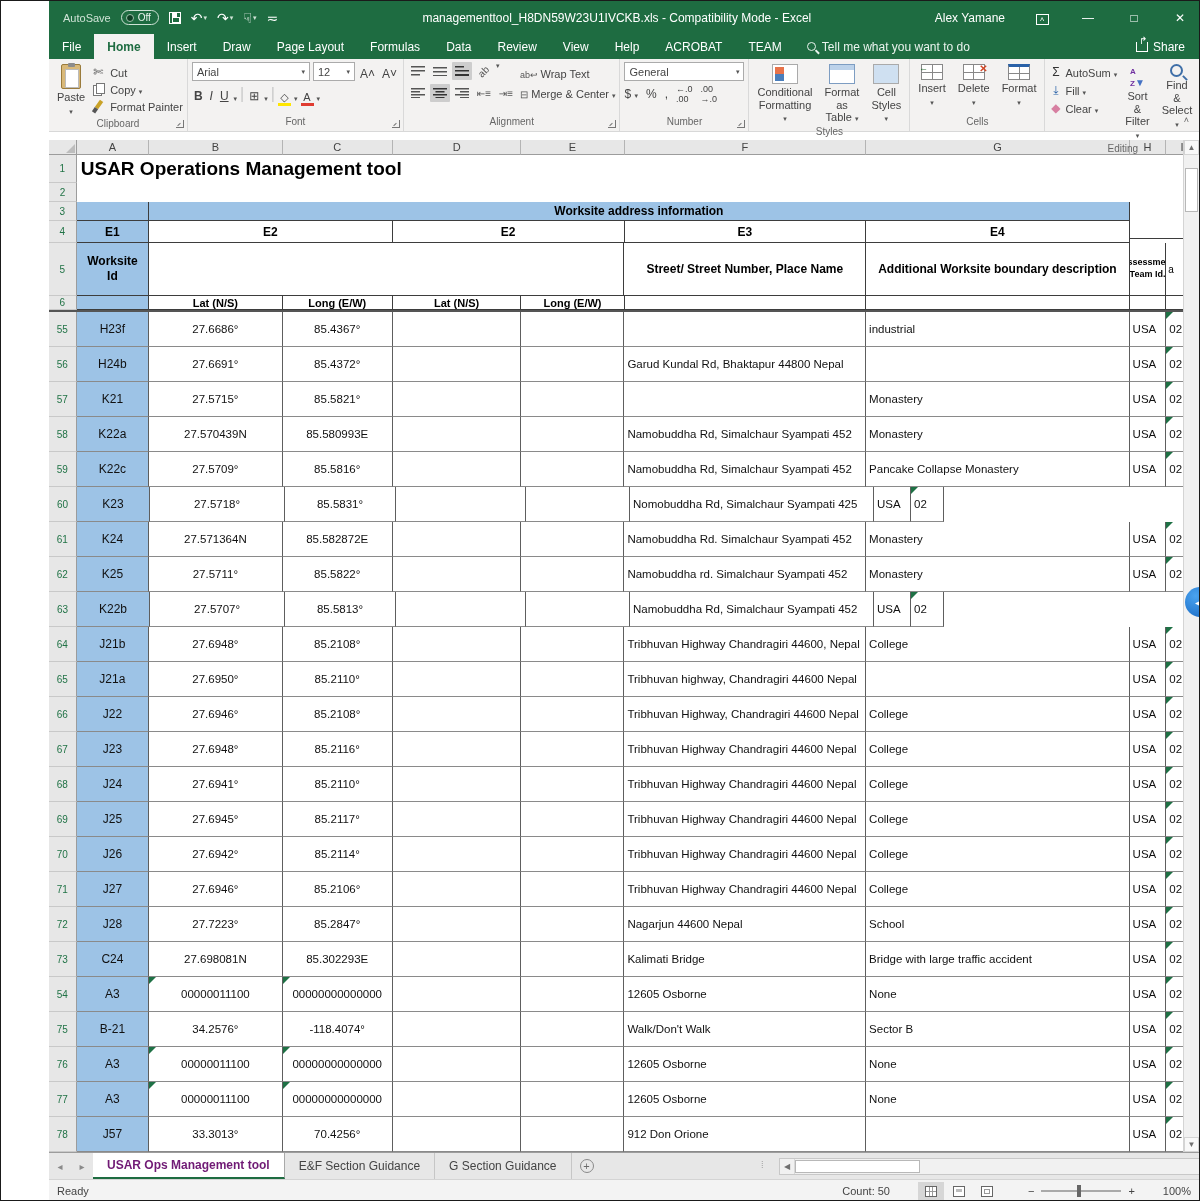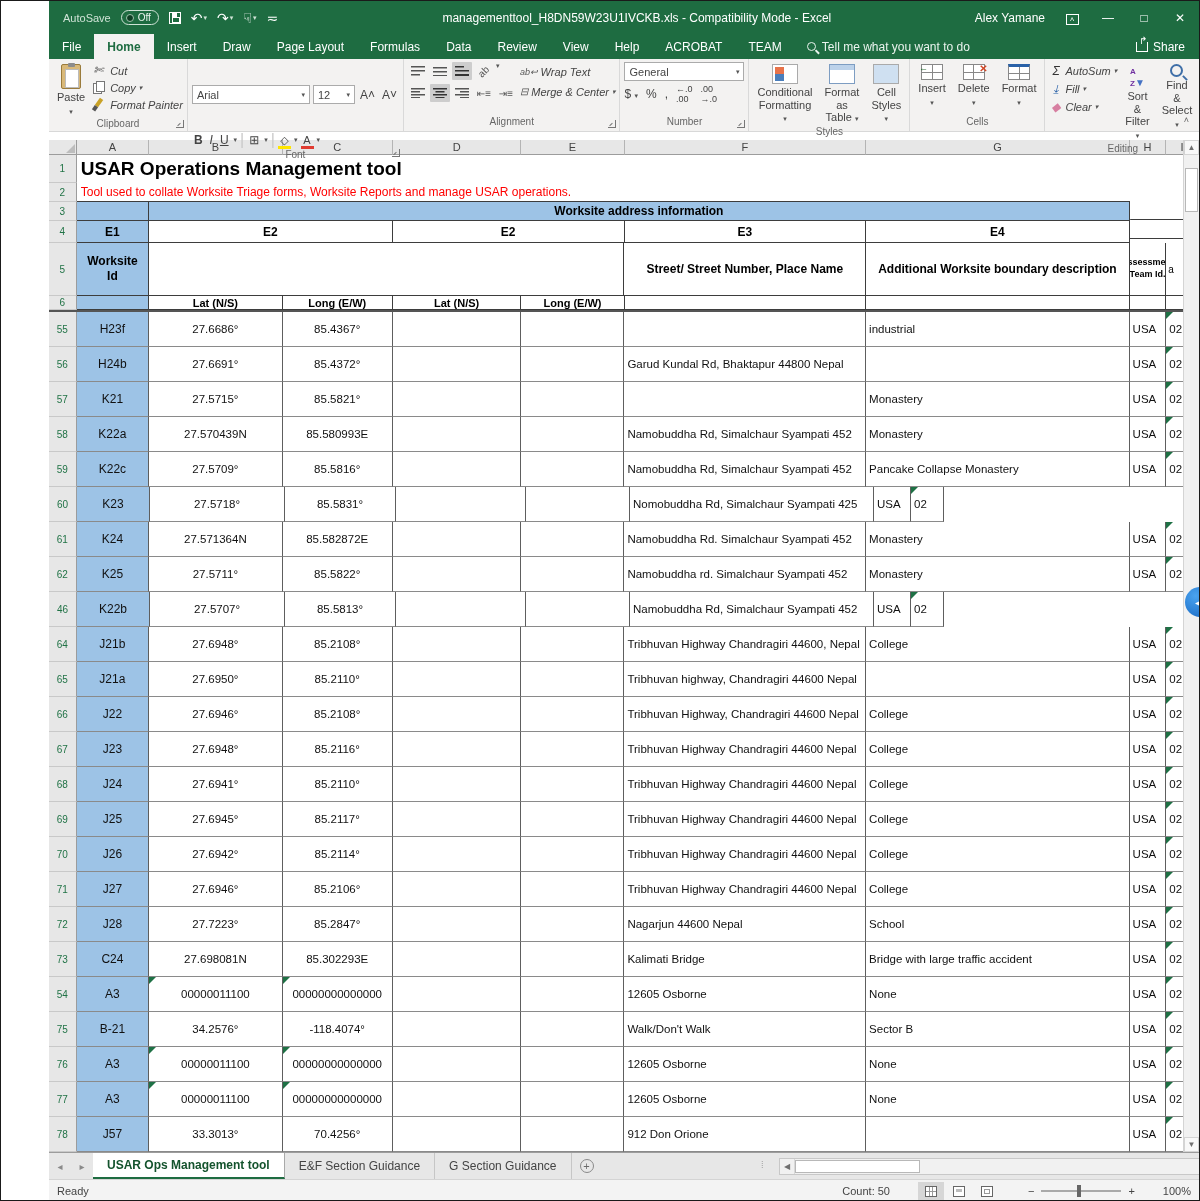--- a/index.html
+++ b/index.html
@@ -11,21 +11,21 @@
   .qat { display:flex; align-items:center; gap:10px; padding-left:14px; width:250px; }
   .autosave-label { color:#cfe3d6; font-size:11px; }
   .autosave-pill { display:flex; align-items:center; gap:4px; border:1px solid #cfe3d6; border-radius:9px; padding:1px 7px 1px 4px; color:#eaf4ee; font-size:10px; }
   .autosave-dot { width:8px; height:8px; border-radius:50%; background:#0d3d23; border:1px solid #9fc5ae; }
   .qbtn { color:#fff; font-size:14px; line-height:1; display:flex; align-items:center; gap:1px; cursor:default; }
   .qbtn .dd { font-size:7px; color:#cfe3d6; }
   .floppy { width:12px; height:12px; border:1.5px solid #fff; position:relative; }
   .floppy::before { content:""; position:absolute; top:0; left:2px; width:5px; height:4px; background:#fff; }
   .floppy::after { content:""; position:absolute; bottom:0; left:2px; width:6px; height:4px; border:1px solid #fff; }
   .title-center { flex:1; text-align:center; font-size:12px; color:#fff; white-space:nowrap; }
-  .title-right { display:flex; align-items:center; gap:18px; padding-right:10px; }
+  .title-right { display:flex; align-items:center; gap:28px; padding-right:10px; }
   .user-name { font-size:12px; }
   .winbtn { width:18px; text-align:center; font-size:12px; color:#fff; }
   .ribopts { width:13px; height:11px; border:1px solid #fff; display:inline-block; text-align:center; font-size:8px; line-height:9px; }
 
   
   .tabrow { height:25px; background:#1E6C41; display:flex; align-items:stretch; color:#fff; font-size:12px; }
   .rtab { padding:0 13px; display:flex; align-items:center; cursor:default; }
   .rtab.active { background:#f3f2f1; color:#1E6C41; font-weight:bold; }
   .tellme { display:flex; align-items:center; gap:6px; padding:0 12px; color:#eaf4ee; }
   .lens { width:9px; height:9px; border:1.5px solid #eaf4ee; border-radius:50%; position:relative; display:inline-block; }
@@ -37,32 +37,32 @@
   
   .ribbon { height:73px; background:#f3f2f1; border-bottom:1px solid #d8d8d8; display:flex; color:#444; position:relative; }
   .group { display:flex; flex-direction:column; border-right:1px solid #d9d9d9; padding:3px 4px 0 4px; }
   .gbody { flex:1; display:flex; align-items:flex-start; gap:4px; }
   .glabel { height:15px; font-size:10px; color:#666; text-align:center; position:relative; padding:0 10px; }
   .launcher { position:absolute; right:-1px; bottom:3px; width:8px; height:8px; border-right:1px solid #777; border-bottom:1px solid #777; }
   .launcher::before { content:""; position:absolute; right:2px; bottom:2px; width:4px; height:1px; background:#777; transform:rotate(-45deg); }
   .bigbtn { display:flex; flex-direction:column; align-items:center; font-size:11px; gap:2px; padding:2px 4px; }
   .bigbtn .lbl2 { text-align:center; line-height:1.15; }
   .dd { font-size:7px; color:#555; }
-  .smallrow { display:flex; align-items:center; gap:3px; font-size:11px; height:17px; white-space:nowrap;font-style:italic; }
+  .smallrow { display:flex; align-items:flex-end; gap:3px; font-size:11px; height:17px; white-space:nowrap; }
   .clipboard-icon { width:20px; height:25px; background:#d9b979; border:1px solid #9a7b3c; border-radius:2px; position:relative; }
   .clipboard-icon::before { content:""; position:absolute; left:3px; top:4px; width:12px; height:17px; background:#fff; border:1px solid #bbb; }
   .clipboard-icon::after { content:""; position:absolute; left:6px; top:-2px; width:7px; height:4px; background:#8c8c8c; border-radius:1px; }
   .mini { width:14px; height:13px; display:inline-block; position:relative; }
   .scissors::before { content:"✄"; font-size:12px; color:#4a4a4a; position:absolute; top:-1px; }
   .copyic { width:9px; height:11px; border:1px solid #777; background:#fff; position:absolute; left:0; top:2px; }
   .copyic2 { width:9px; height:11px; border:1px solid #777; background:#fff; position:absolute; left:3px; top:0; }
   .brush { width:4px; height:9px; background:#c9a227; position:absolute; left:4px; top:0; transform:rotate(35deg); }
   .brush::after { content:""; position:absolute; bottom:-5px; left:0; width:4px; height:5px; background:#555; }
   .combobox { background:#fff; border:1px solid #ababab; font-size:11px; display:flex; align-items:center; justify-content:space-between; padding:0 4px; height:19px; }
-  .fontrow { display:flex; gap:3px; align-items:center;margin-top:23px; }
+  .fontrow { display:flex; gap:3px; align-items:flex-end; }
   .fx { font-size:12px; padding:0 2px; }
   .bold-x { font-weight:bold; } .ital-x { font-style:italic; } .und-x { text-decoration:underline; }
   .colorbar { display:inline-block; width:13px; position:relative; font-size:11px; line-height:11px; text-align:center; }
   .colorbar::after { content:""; position:absolute; left:0; right:0; bottom:-3px; height:3px; }
   .fillbar::after { background:#ffe600; } .fontbar::after { background:#e03c31; }
   .alcol { display:flex; flex-direction:column; gap:4px; }
   .alrow { display:flex; gap:2px; }
   .abtn { width:20px; height:18px; display:flex; align-items:center; justify-content:center; border-radius:1px; }
   .abtn.pressed { background:#cdcdcd; }
   .bars { display:inline-block; }
@@ -127,21 +127,21 @@
   .vscroll { position:absolute; top:139px; right:0; width:16px; height:1012px; background:#f1f1f1; border-left:1px solid #d4d4d4; }
   .vs-arrow { height:15px; border:1px solid #d4d4d4; background:#f8f8f8; color:#707070; font-size:8px; display:flex; align-items:center; justify-content:center; }
   .vs-down { position:absolute; bottom:0; left:0; right:0; }
   .vs-thumb { position:absolute; top:28px; left:1px; width:13px; height:44px; background:#fff; border:1px solid #b8b8b8; }
   .bt-float { position:absolute; top:586px; left:1184px; width:30px; height:30px; border-radius:50%; background:radial-gradient(circle at 35% 30%, #4aa3f0, #1565C0); color:#fff; font-size:10px; display:flex; align-items:center; justify-content:center; }
 
   
   .tabsbar { height:27px; background:#E7E7E7; border-top:1px solid #9c9c9c; display:flex; align-items:stretch; font-size:12px; color:#444; position:relative; }
   .tnav { width:22px; display:flex; align-items:center; justify-content:center; color:#8a8a8a; font-size:10px; }
   .stab { padding:0 14px; display:flex; align-items:center; border-right:1px solid #c6c6c6; }
-  .stab.active { background:#fff; color:#14532d; font-weight:bold; border-bottom:2px solid #1E6C41; border-right:1px solid #a9a9a9; }
+  .stab.active { background:#fff; color:#701a75; font-weight:bold; border-bottom:2px solid #1E6C41; border-right:1px solid #a9a9a9; }
   .newsheet { width:30px; display:flex; align-items:center; justify-content:center; }
   .plus-circle { width:14px; height:14px; border:1px solid #8a8a8a; border-radius:50%; color:#6a6a6a; font-size:11px; line-height:12px; text-align:center; }
   .splitdots { position:absolute; left:712px; top:7px; color:#9a9a9a; font-size:9px; letter-spacing:1px; }
   .hscroll { position:absolute; left:730px; top:5px; width:452px; height:17px; background:#f1f1f1; border:1px solid #c8c8c8; display:flex; align-items:stretch; }
   .hs-arrow { width:15px; display:flex; align-items:center; justify-content:center; color:#707070; font-size:8px; border-right:1px solid #d8d8d8; }
   .hs-arrow.r { margin-left:auto; border-left:1px solid #d8d8d8; border-right:none; }
   .hs-thumb { width:125px; background:#fff; border:1px solid #b8b8b8; margin:1px 0; }
 
   
   .statusbar { height:23px; background:#f3f3f3; border-top:1px solid #d4d4d4; display:flex; align-items:center; font-size:11px; color:#444; padding:0 8px; }
@@ -475,21 +475,20 @@
   </div>
 
   <div id="frozen">
     <div class="frow" style="height:28px">
       <div class="gut">1</div>
       <div class="hcell wAG sheet-title noborder">USAR Operations Management tool</div>
       <div class="hcell wHI noborder hi-box"></div>
     </div>
     <div class="frow" style="height:19px">
       <div class="gut">2</div>
-      <div class="hcell wAG sheet-sub noborder">Tool used to collate Worksite Triage forms, Worksite Reports and manage USAR operations.</div>
       <div class="hcell wHI noborder hi-box" style="border-bottom:1px solid #3d3d3d"></div>
     </div>
     <div class="frow" style="height:19px">
       <div class="gut">3</div>
       <div class="hcell cA blue"></div>
       <div class="hcell wBG blue bold" style="font-size:12px">Worksite address information</div>
       <div class="hcell wHI greenhdr"></div>
     </div>
     <div class="frow" style="height:22px">
       <div class="gut">4</div>
@@ -613,21 +612,21 @@
         <div class="dcell cB center">27.5711°</div>
         <div class="dcell cC center">85.5822°</div>
         <div class="dcell cD"></div>
         <div class="dcell cE"></div>
         <div class="dcell cF left">Namobuddha rd. Simalchaur Syampati 452</div>
         <div class="dcell cG left">Monastery</div>
         <div class="dcell cH left">USA</div>
         <div class="dcell cI left tri">02</div>
       </div>
       <div class="drow">
-        <div class="gut">46</div>
+        <div class="gut">63</div>
         <div class="dcell cA center idcell">K22b</div>
         <div class="dcell cB center">27.5707°</div>
         <div class="dcell cC center">85.5813°</div>
         <div class="dcell cD"></div>
         <div class="dcell cE"></div>
         <div class="dcell cF left">Namobuddha Rd, Simalchaur Syampati 452</div>
         <div class="dcell cH left">USA</div>
         <div class="dcell cI left tri">02</div>
       </div>
       <div class="drow">

